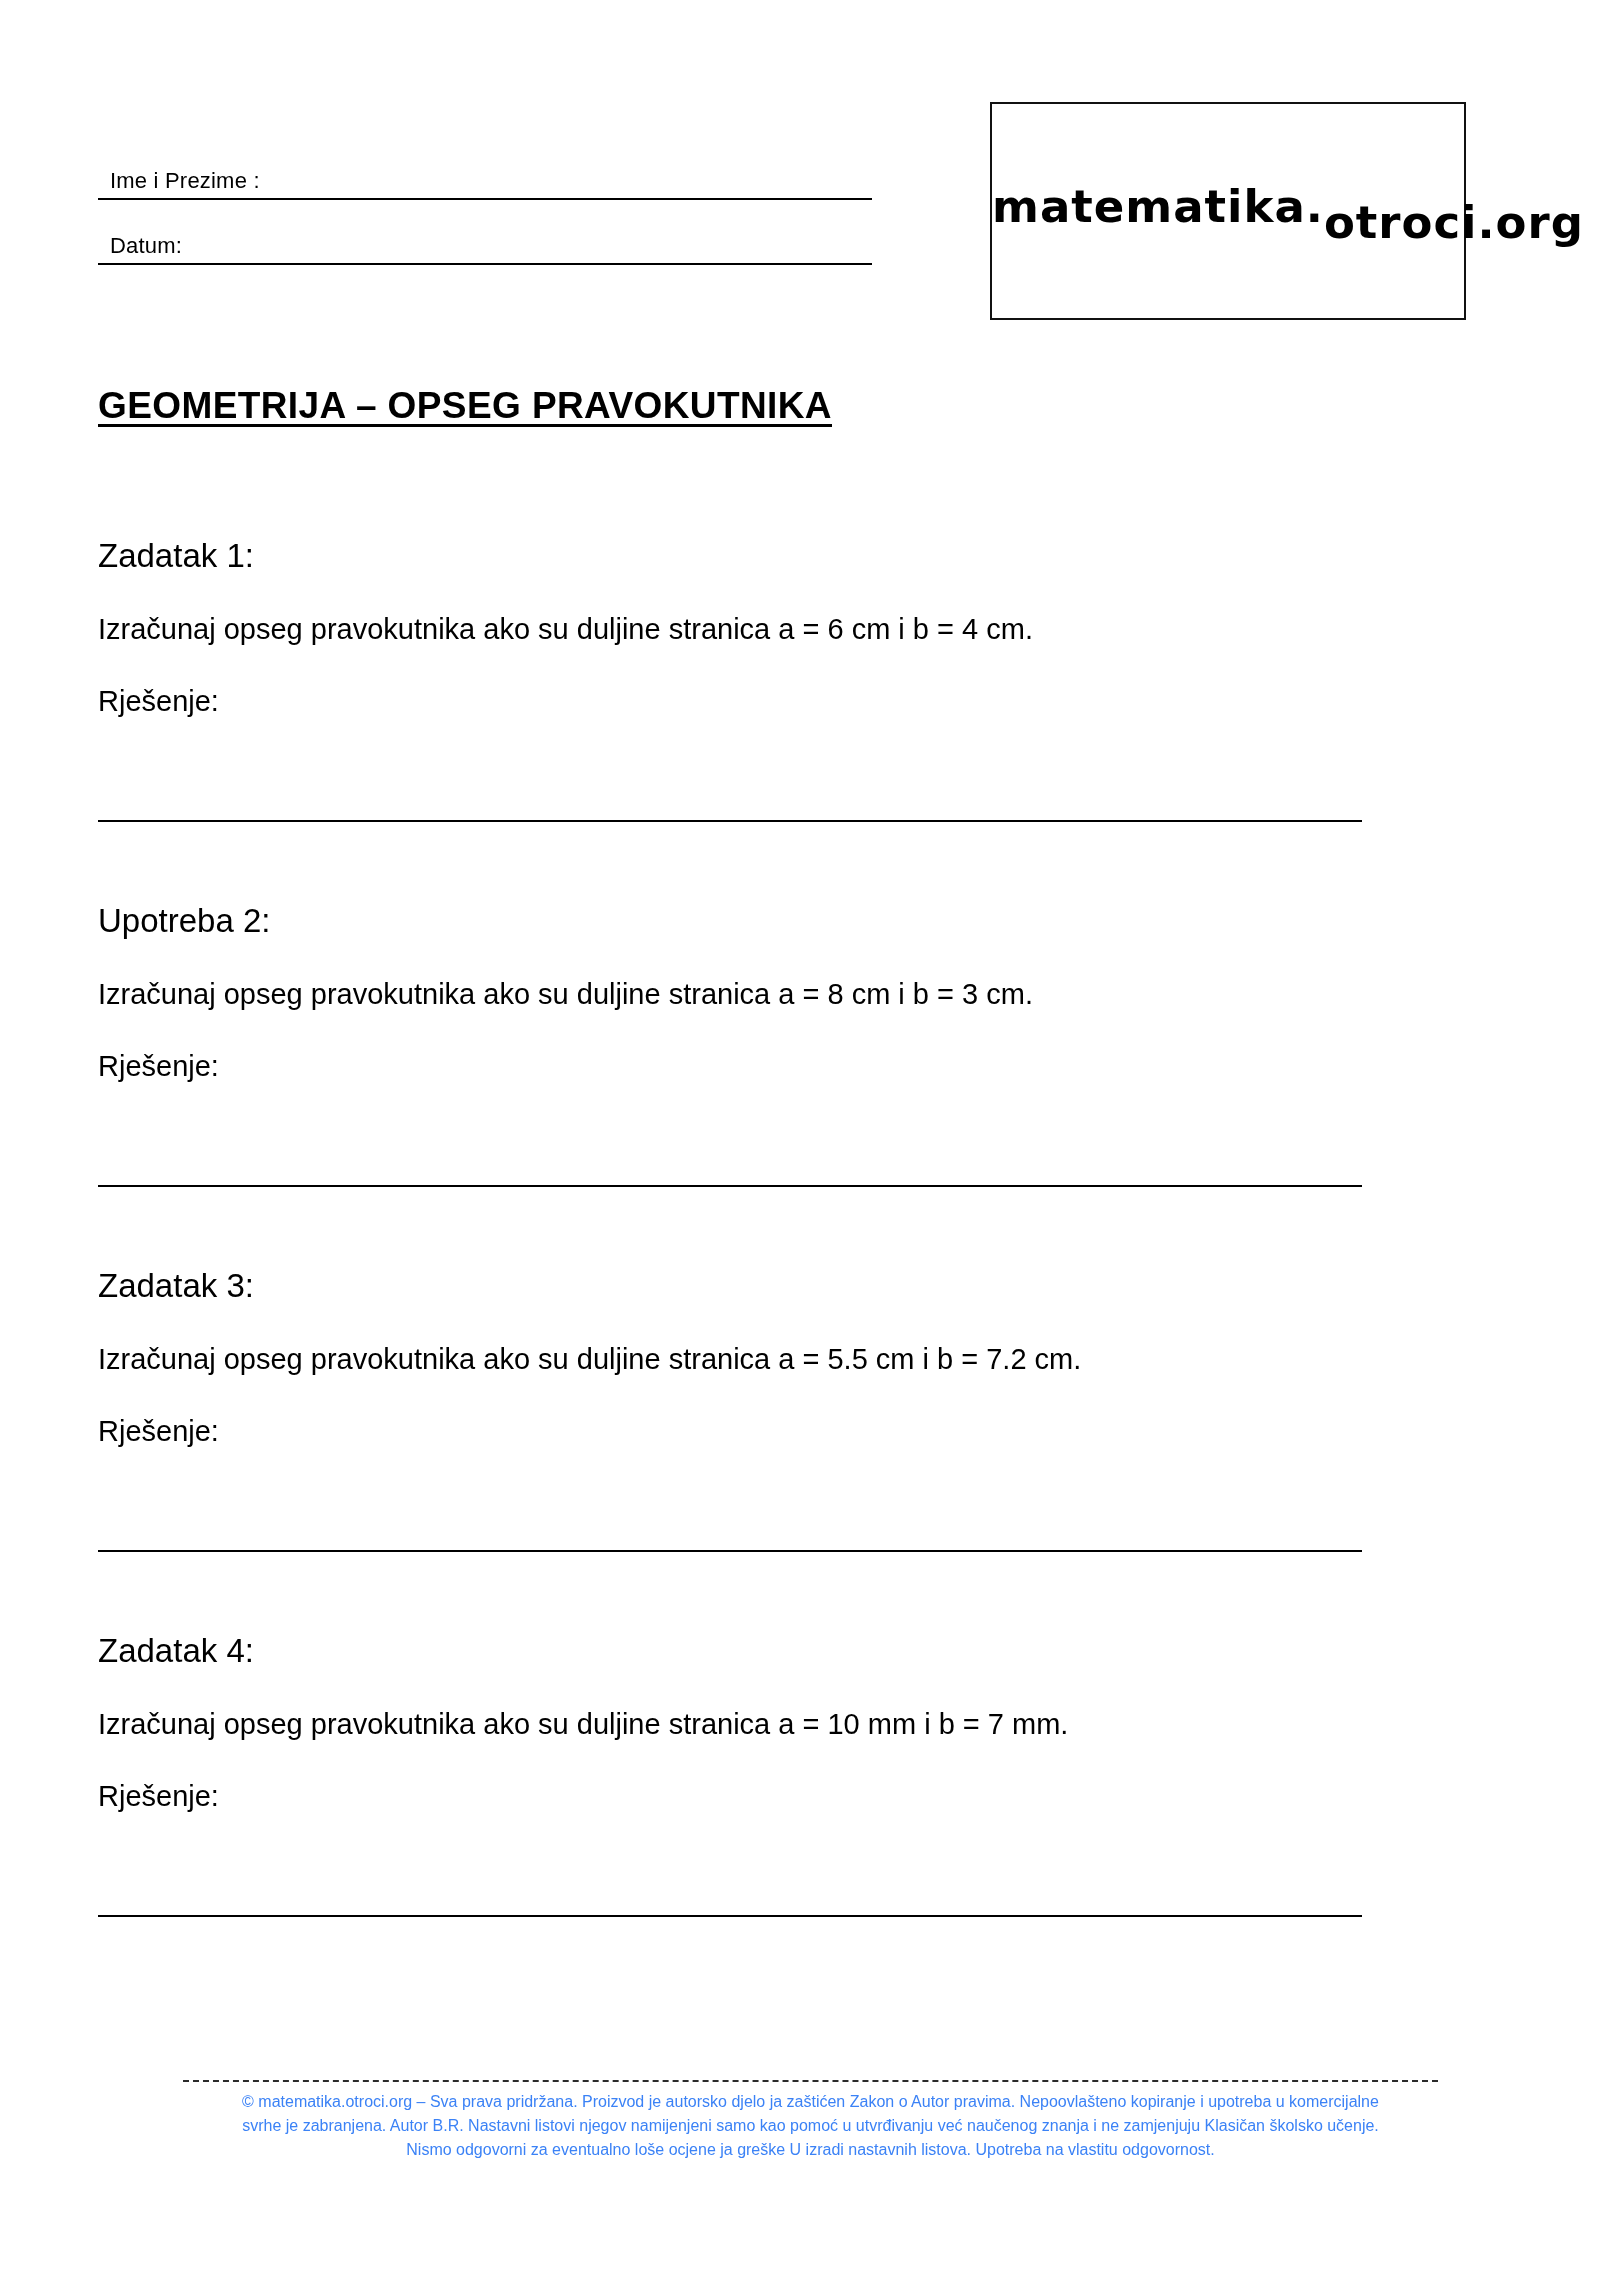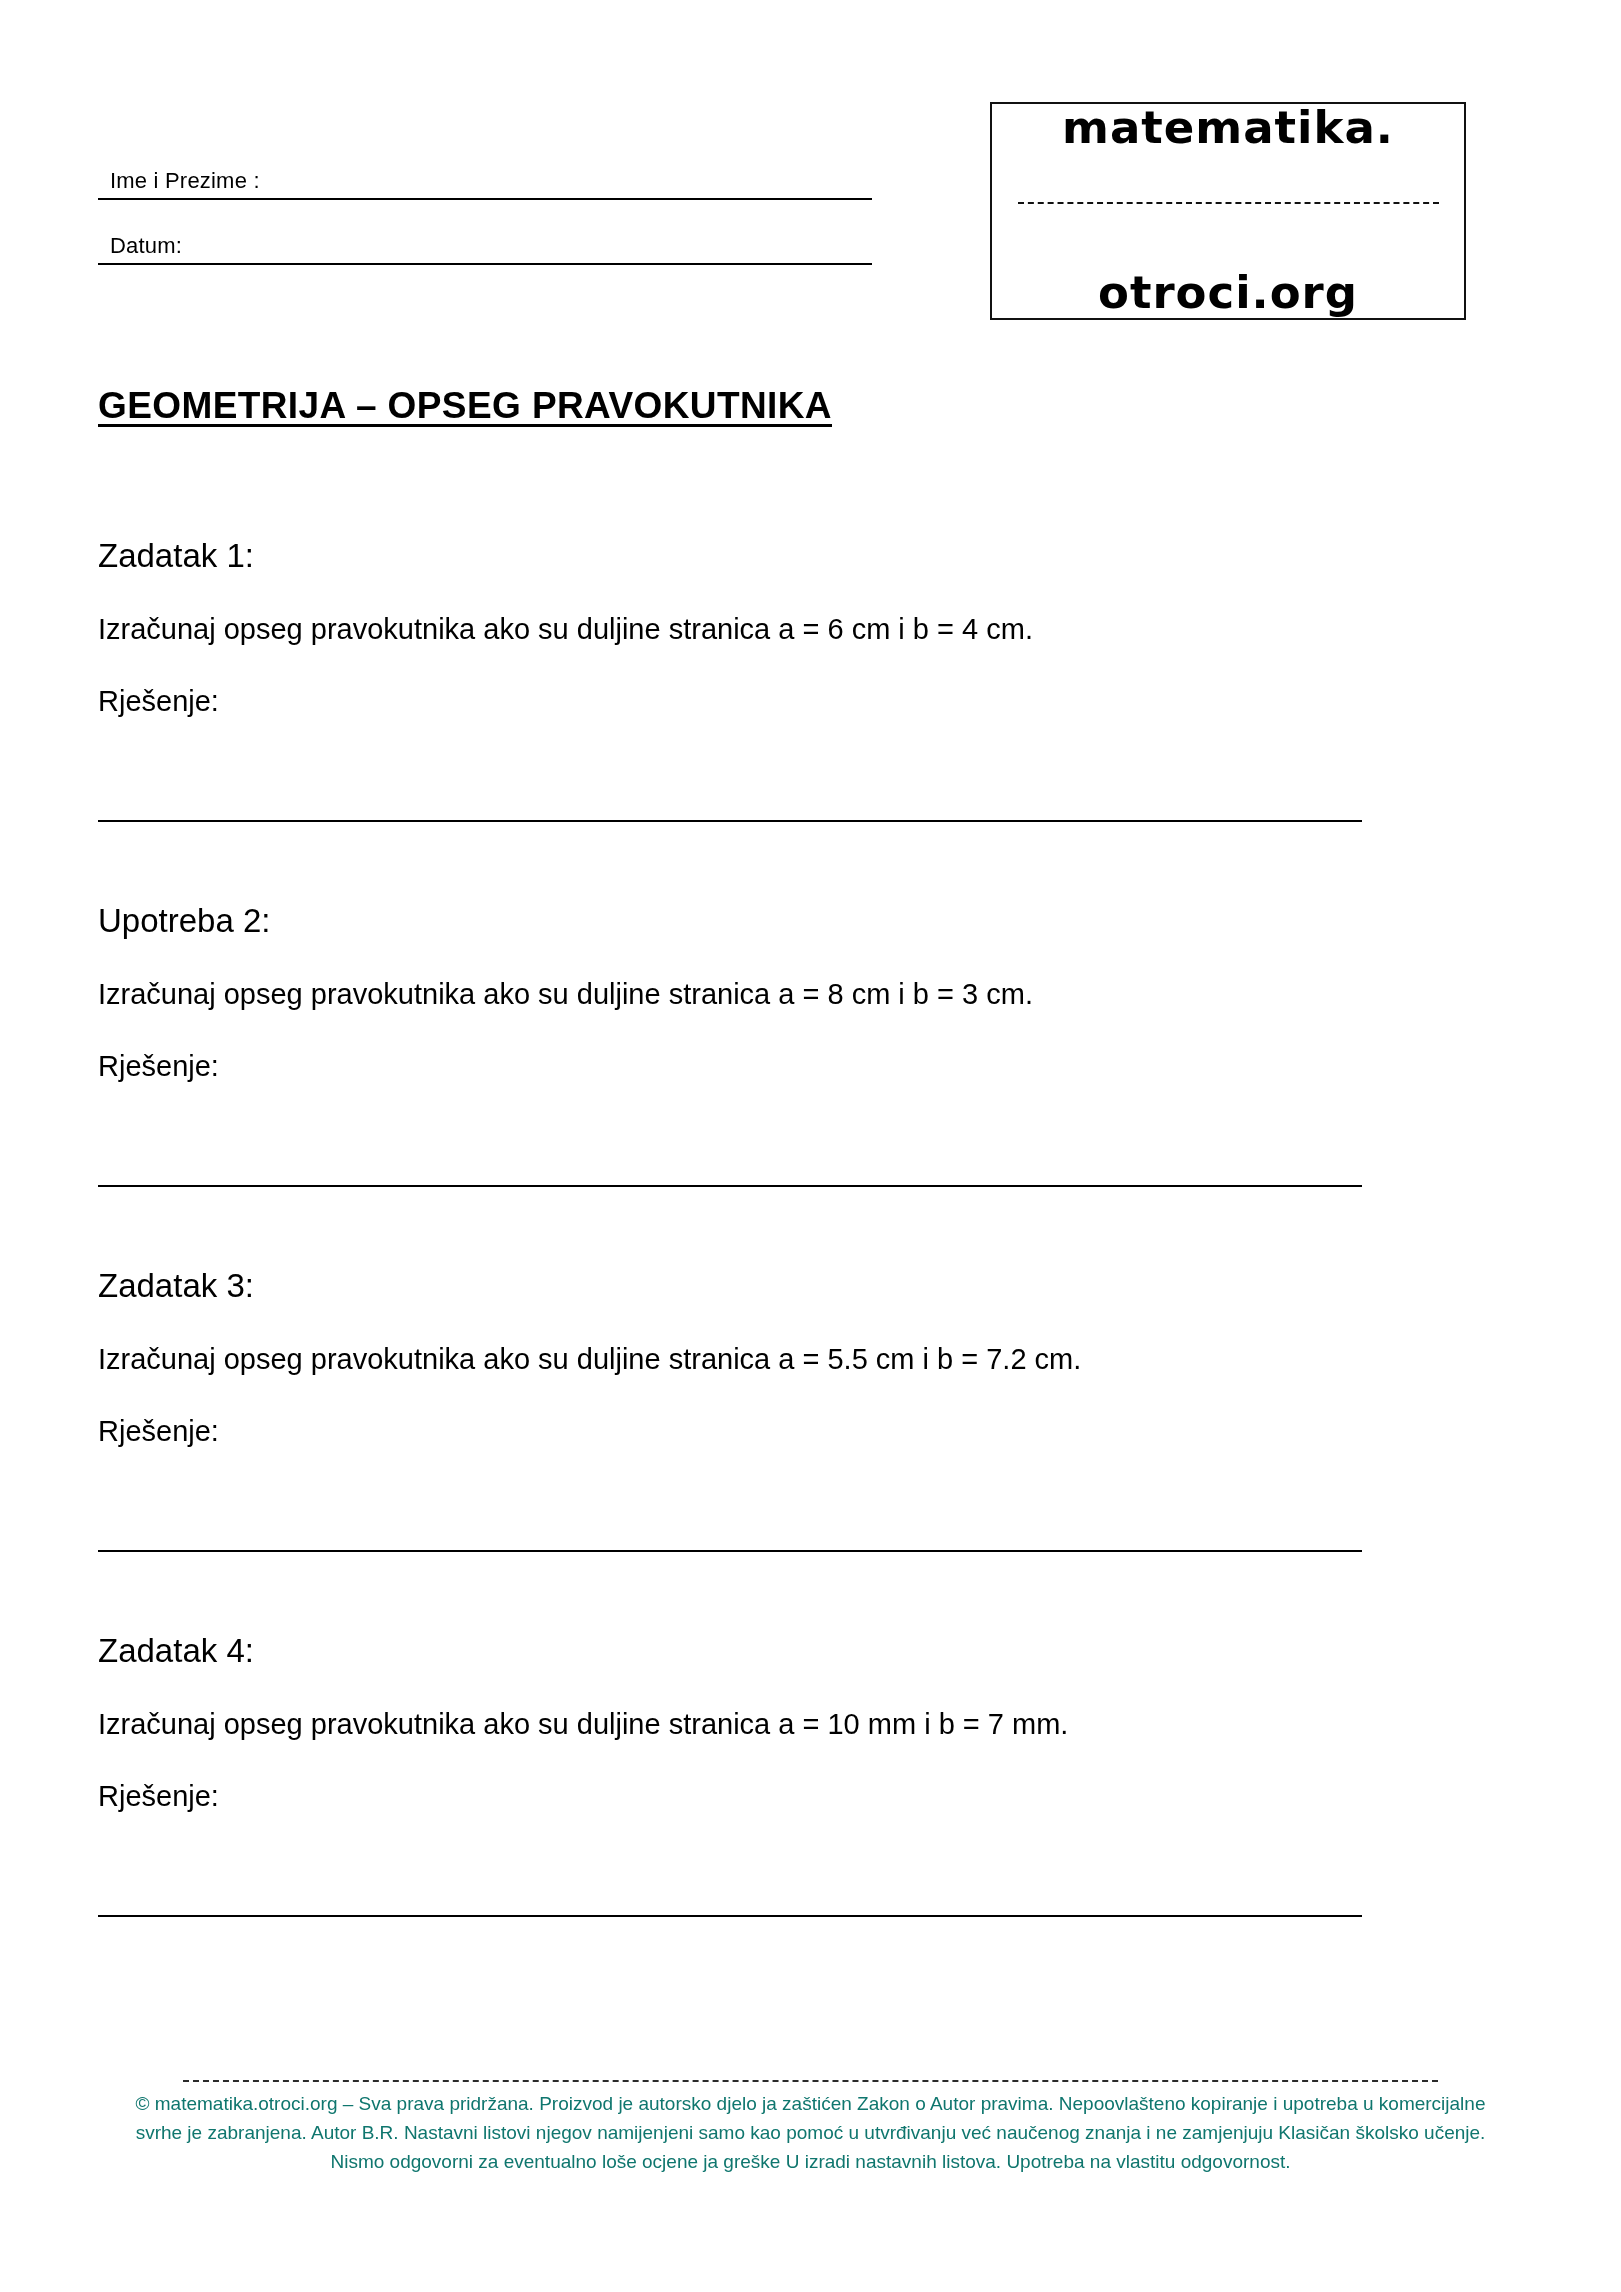--- a/index.html
+++ b/index.html
@@ -54,23 +54,23 @@
   
   .logo-box {
     position: absolute;
     left: 990px;
     top: 102px;
     width: 476px;
     height: 218px;
     border: 2.9px solid #111111;
     box-sizing: border-box;
     display: flex;
-    flex-direction: column;
+    flex-direction: row;
     align-items: center;
-    justify-content: space-between;
+    justify-content: flex-start;
   }
   .logo-line1, .logo-line2 {
     font-family: "DejaVu Sans", sans-serif;
     font-weight: 700;
     font-size: 45px;
     line-height: 1.08;
     letter-spacing: 1px;
     text-align: center;
     color: #000000;
   }
@@ -147,23 +147,23 @@
     top: 2080px;
     text-align: center;
   }
   .footer-sep {
     width: 1255px;
     margin: 0 auto 7.8px auto;
     height: 0;
     border-top: 2.9px dashed #2a2a2a;
   }
   .footer-text {
-    font-size: 19px;
+    font-size: 16px;
     line-height: 1.52;
-    color: #0f766e;
+    color: #3b82f6;
     margin: 0 auto;
     width: 1470px;
     text-align: center;
   }
   .footer-text p { margin: 0; }
 </style>
 </head>
 <body>
 
 <div class="page">

